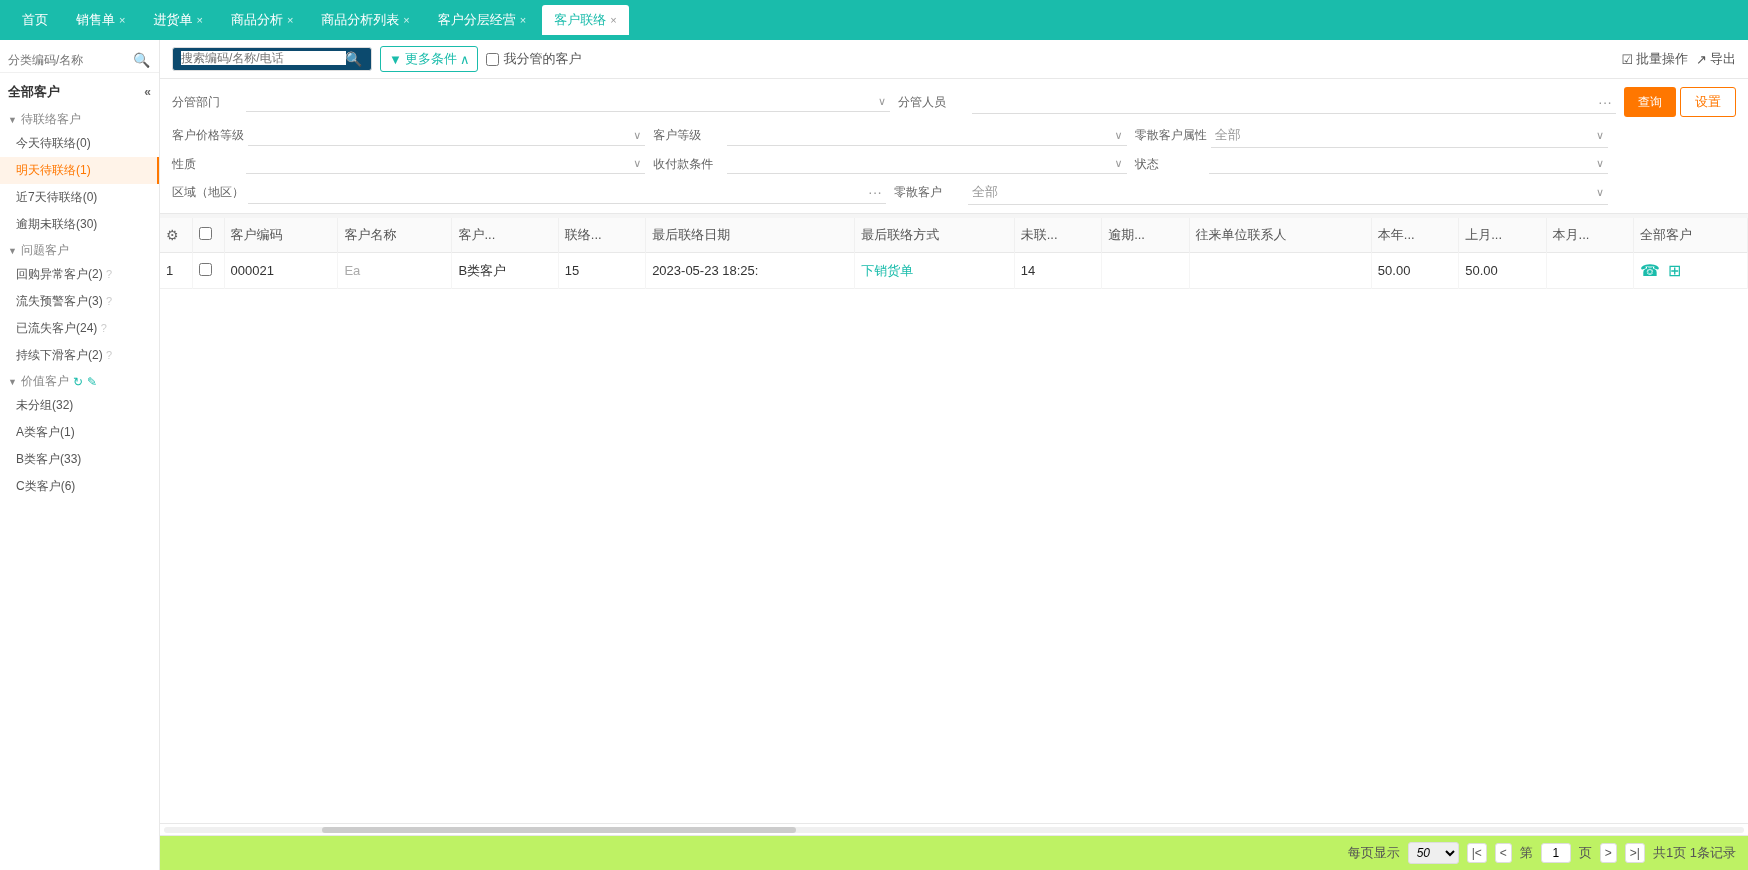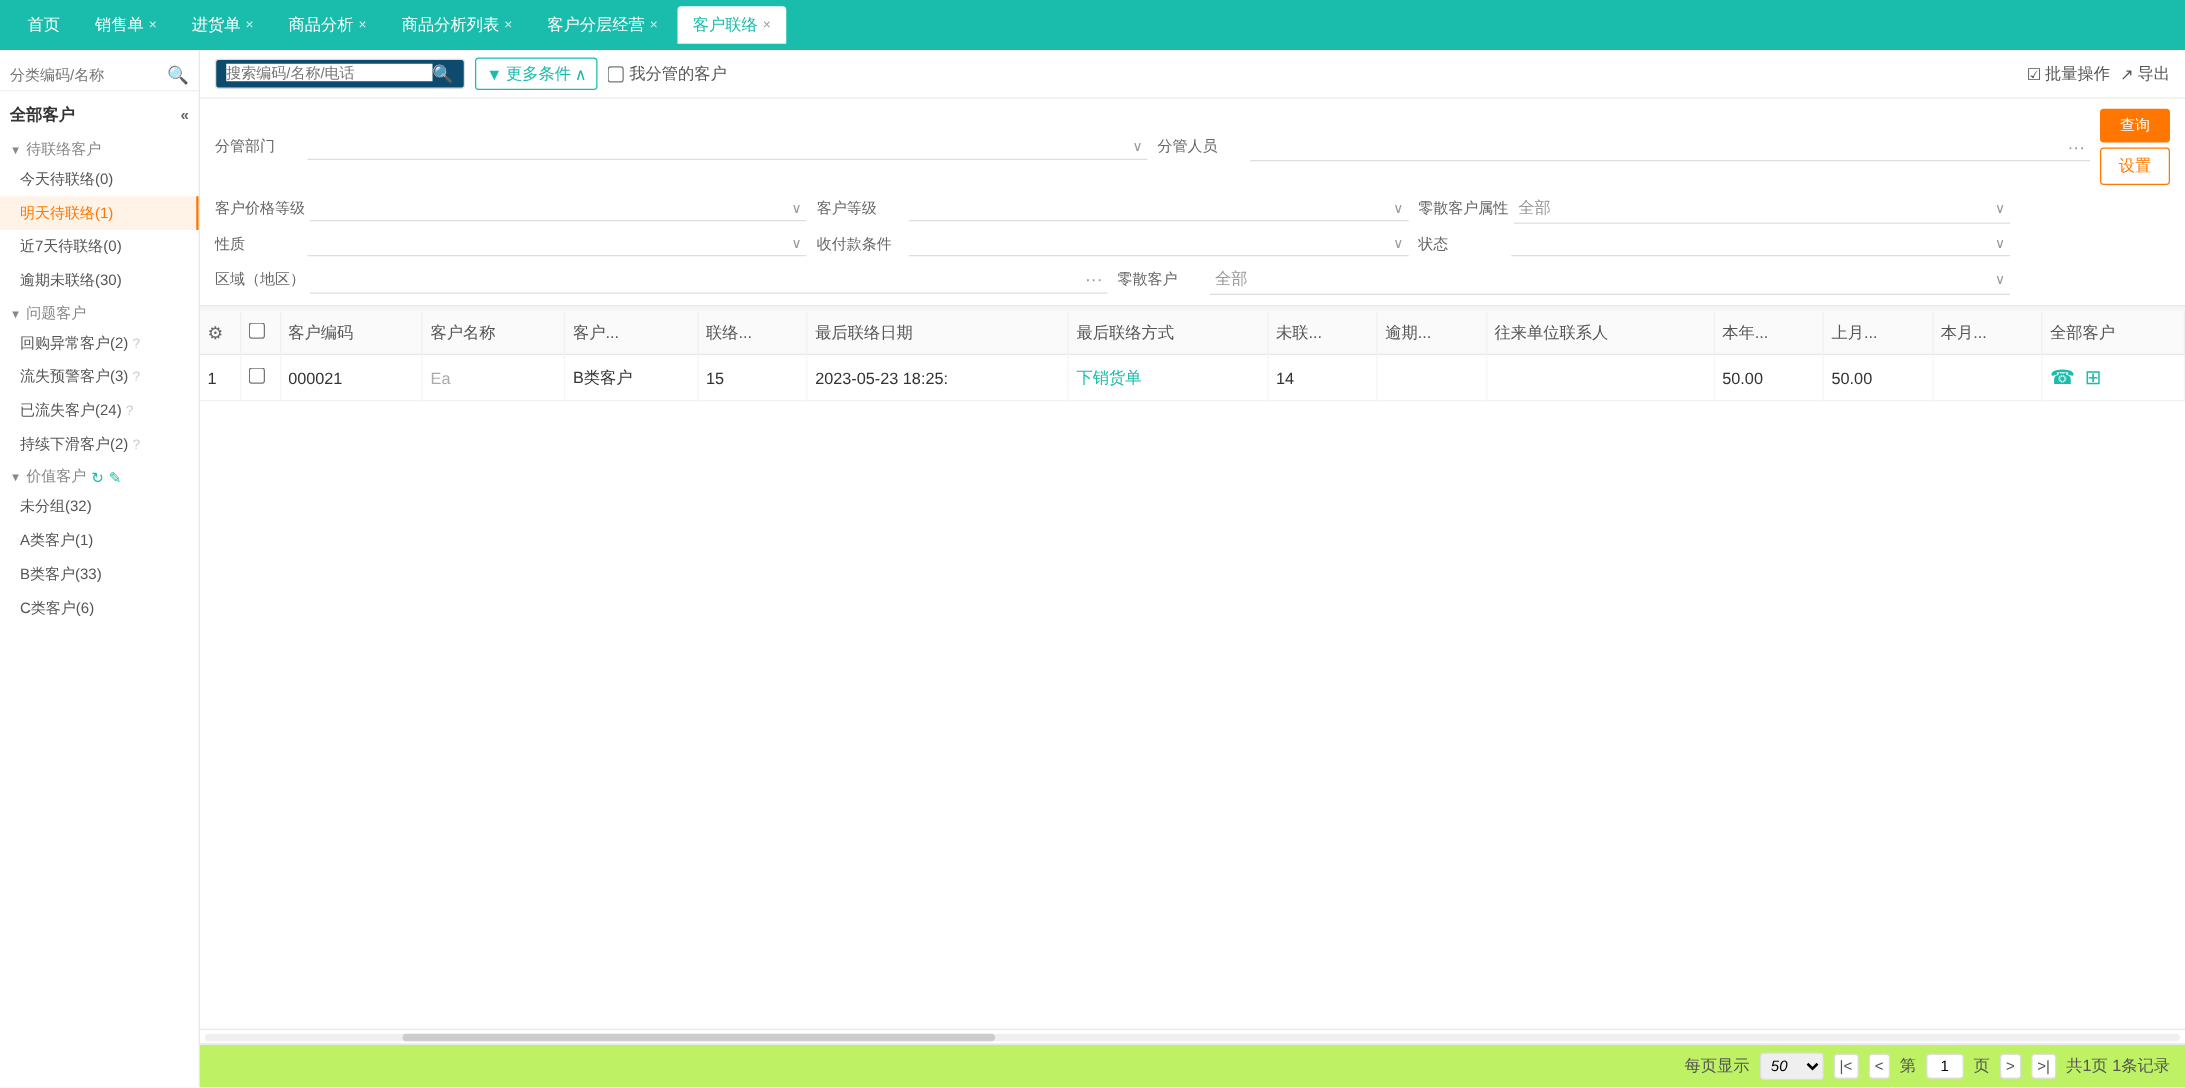--- a/index.html
+++ b/index.html
@@ -226,21 +226,21 @@
       flex: 1;
       border: none;
       border-bottom: 1px solid #ddd;
       outline: none;
       padding: 3px 4px;
       font-size: 12px;
       color: #333;
     }
     .filter-actions {
       display: flex;
-      flex-direction: column;
+      flex-direction: row;
       gap: 4px;
     }
     .btn-query {
       background: #ff7700;
       color: #fff;
       border: none;
       padding: 5px 14px;
       border-radius: 3px;
       cursor: pointer;
       font-size: 12px;

